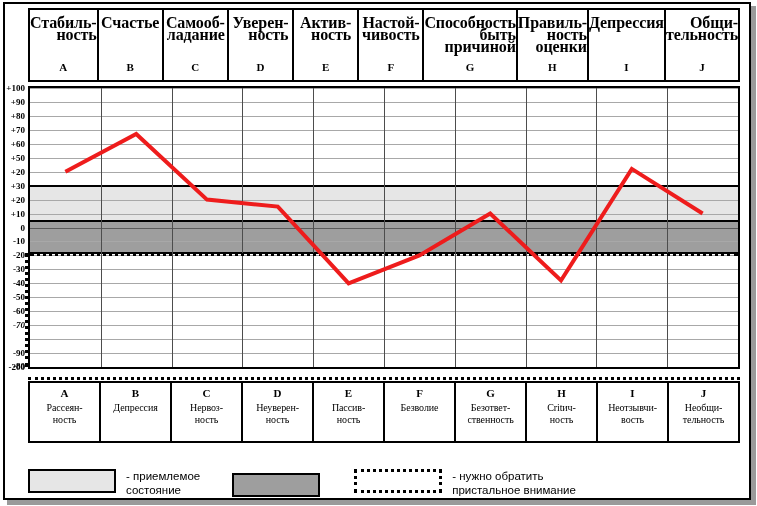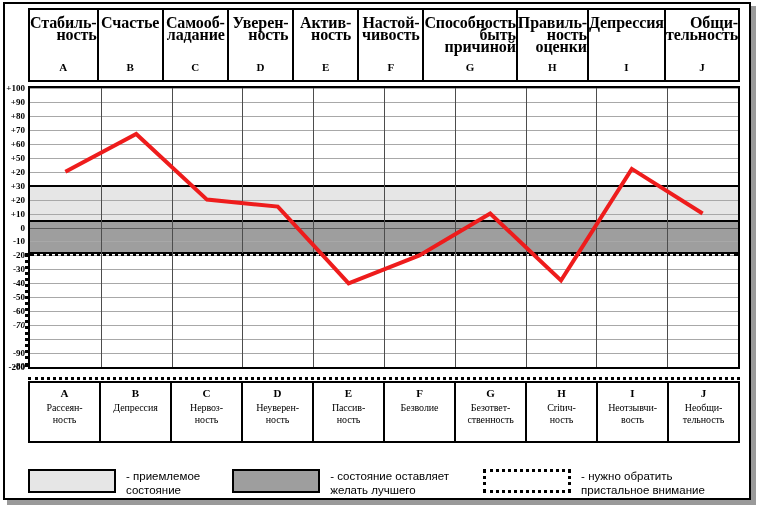--- a/index.html
+++ b/index.html
@@ -413,21 +413,20 @@
     </div>
 
   <div class="legend" id="legend">
       <div class="leg-item">
         <div class="leg-swatch light"></div>
         <div class="leg-text">- приемлемое<br>состояние</div>
       </div>
       <div class="sp1"></div>
       <div class="leg-item">
         <div class="leg-swatch dark"></div>
-        <div class="leg-text">- состояние оставляет<br>желать лучшего</div>
       </div>
       <div class="sp2"></div>
       <div class="leg-item">
         <div class="leg-swatch dotted"></div>
         <div class="leg-text">- нужно обратить<br>пристальное внимание</div>
       </div>
     </div>
 
 </div>
 

